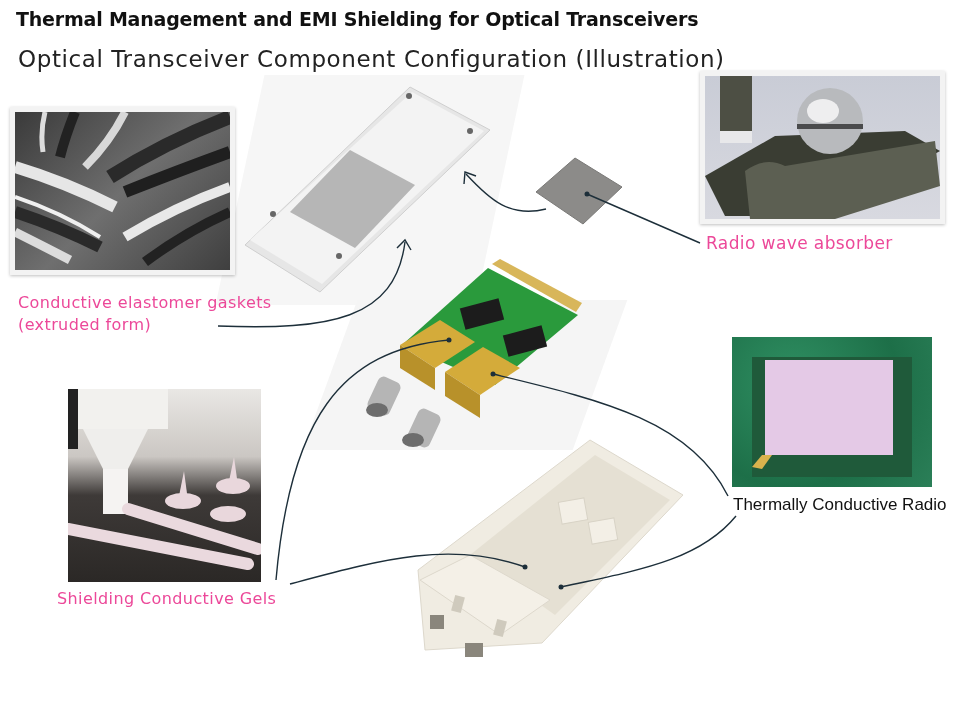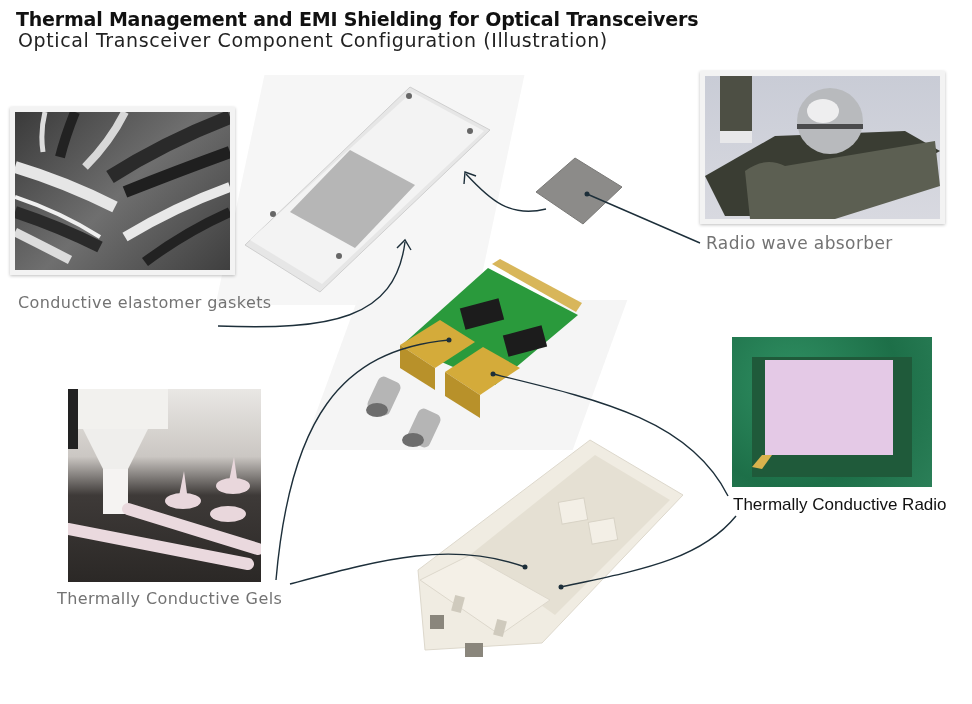--- a/index.html
+++ b/index.html
@@ -1,20 +1,20 @@
 <!DOCTYPE html>
 <html><head>
 <meta charset="utf-8">
 <style>
   html, body { margin: 0; padding: 0; background: #ffffff; }
   body { width: 972px; height: 704px; position: relative; overflow: hidden; font-family: "DejaVu Sans", sans-serif; color: #1a1a1a; }
   .title { position: absolute; left: 16px; top: 8px; font-size: 19px; font-weight: bold; letter-spacing: -0.2px; color: #111; white-space: nowrap; }
-  .subtitle { position: absolute; left: 18px; top: 29px; font-size: 19px; color: #222; white-space: nowrap; letter-spacing: 0.6px; }
+  .subtitle { position: absolute; left: 18px; top: 46px; font-size: 23px; color: #222; white-space: nowrap; letter-spacing: 0.6px; }
   .bg-shape { position: absolute; background: #f4f4f4; }
-  .label { position: absolute; font-size: 16px; color: #737373; white-space: nowrap; letter-spacing: 0.4px; line-height: 22px; }
+  .label { position: absolute; font-size: 16px; color: #ec4899; white-space: nowrap; letter-spacing: 0.4px; line-height: 22px; }
   .label.sans { font-family: "Liberation Sans", sans-serif; font-size: 17px; letter-spacing: 0; color: #111; }
   .photo { position: absolute; overflow: hidden; }
   .photo.framed { border: 5px solid #f3f3f3; box-shadow: 0 1px 3px rgba(0,0,0,0.25); }
   svg { position: absolute; left: 0; top: 0; }
 </style>
 </head>
 <body>
 
 <div class="bg-shape" style="left:240px; top:75px; width:260px; height:230px; transform:skewX(-12deg); background:#f6f6f6;"></div>
 <div class="bg-shape" style="left:330px; top:300px; width:270px; height:150px; transform:skewX(-20deg); background:#f5f5f5;"></div>
@@ -33,20 +33,21 @@
     <path d="M0 85 Q45 100 85 125" stroke="#f0f0f0" stroke-width="4" fill="none"></path>
     <path d="M0 100 Q45 115 85 135" stroke="#2a2a2a" stroke-width="12" fill="none"></path>
     <path d="M0 120 Q30 135 55 148" stroke="#dcdcdc" stroke-width="9" fill="none"></path>
     <path d="M215 75 Q160 95 110 125" stroke="#e8e8e8" stroke-width="10" fill="none"></path>
     <path d="M215 100 Q170 120 130 150" stroke="#222" stroke-width="10" fill="none"></path>
   </svg>
 </div>
 
 <div class="label" style="left:18px; top:292px;">
   <div>Conductive elastomer gaskets</div>
+  <div>(extruded form)</div>
 </div>
 
 <div class="photo framed" style="left:700px; top:71px; width:235px; height:143px; background:linear-gradient(180deg,#c9ccd6 0%,#d8d9e0 100%);">
   <svg width="235" height="143">
     <rect x="15" y="0" width="32" height="55" fill="#4d4f44"></rect>
     <rect x="15" y="55" width="32" height="12" fill="#e8e8ea"></rect>
     <polygon points="0,100 70,60 200,55 235,75 120,140 20,140" fill="#3a3d33"></polygon>
     <path d="M40 95 Q60 80 80 90 L230 65 L235 110 L130 143 L45 143 Z" fill="#5c5f52"></path>
     <ellipse cx="125" cy="45" rx="33" ry="33" fill="#b8babd"></ellipse>
     <ellipse cx="118" cy="35" rx="16" ry="12" fill="#eeeeef"></ellipse>
@@ -133,13 +134,13 @@
     <rect x="35" y="80" width="25" height="45" fill="#f5f3f2"></rect>
     <ellipse cx="115" cy="112" rx="18" ry="8" fill="#e9d7dc"></ellipse>
     <polygon points="110,112 120,112 116,82" fill="#e9d7dc"></polygon>
     <ellipse cx="165" cy="97" rx="17" ry="8" fill="#e9d7dc"></ellipse>
     <polygon points="160,97 170,97 166,68" fill="#e9d7dc"></polygon>
     <ellipse cx="160" cy="125" rx="18" ry="8" fill="#e9d7dc"></ellipse>
     <path d="M0 140 L180 175" stroke="#ead9de" stroke-width="12" stroke-linecap="round"></path>
     <path d="M60 120 L190 160" stroke="#ead9de" stroke-width="12" stroke-linecap="round"></path>
   </svg>
 </div>
-<div class="label" style="left:57px; top:588px;">Thermally Conductive Gels</div>
+<div class="label" style="left:57px; top:588px;">Shielding Conductive Gels</div>
 
 </body></html>

